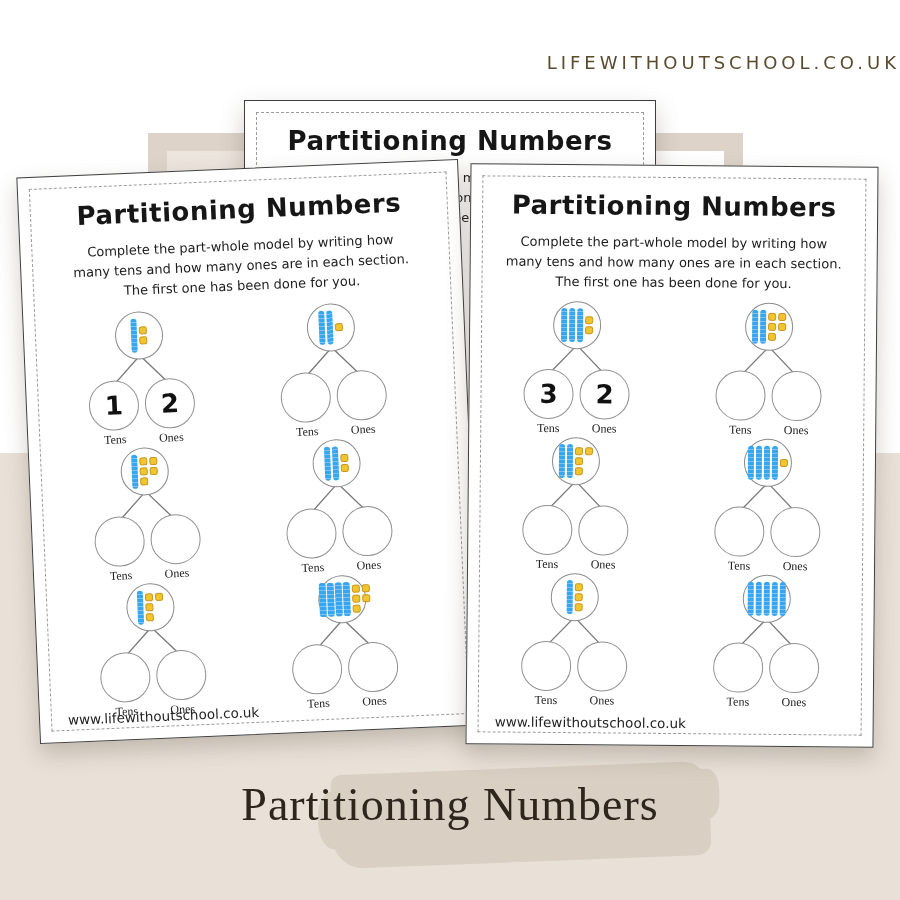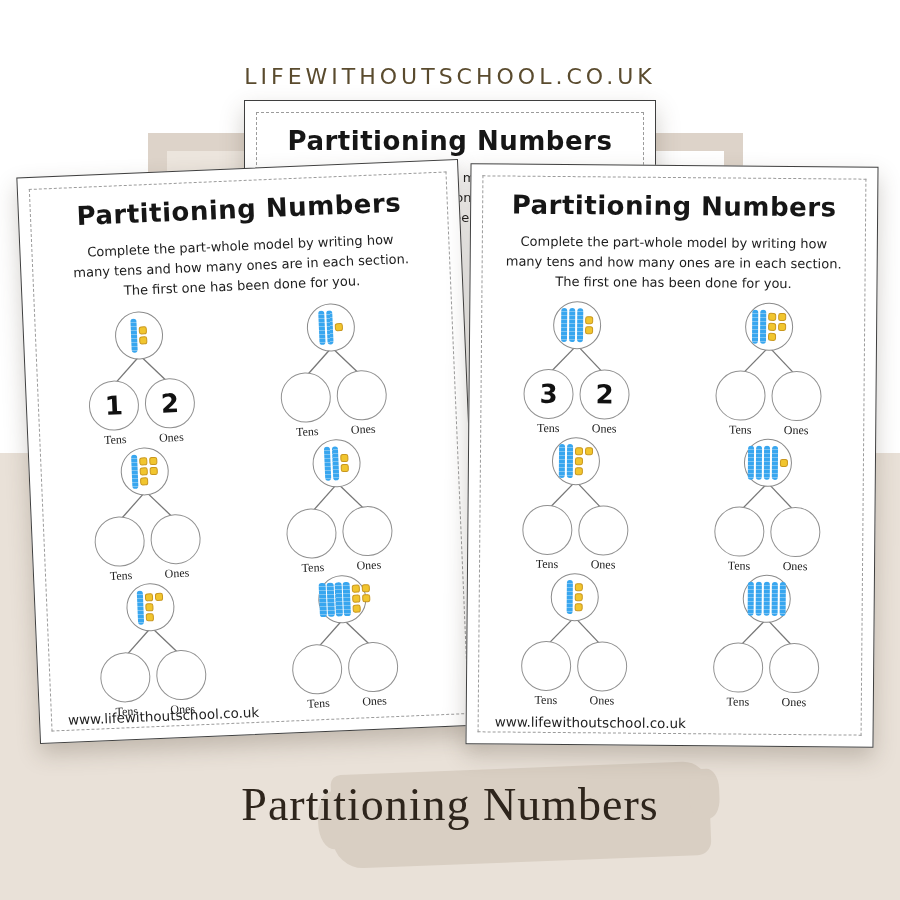--- a/index.html
+++ b/index.html
@@ -9,22 +9,22 @@
     font-family:"DejaVu Sans", sans-serif;
   }
   
   .band{position:absolute;left:0;top:453px;width:900px;height:447px;background:var(--band,#e9e1d8);z-index:0;}
   .arch-bar{position:absolute;left:148px;top:133px;width:595px;height:18px;background:var(--arch,#ddd3c9);z-index:1;}
   .arch-leg-left{position:absolute;left:148px;top:133px;width:19px;height:64px;background:var(--arch,#ddd3c9);z-index:1;}
   .arch-leg-right{position:absolute;left:724px;top:133px;width:19px;height:52px;background:var(--arch,#ddd3c9);z-index:1;}
   .arch-inner{position:absolute;left:167px;top:151px;width:78px;height:28px;background:#ece5dd;z-index:1;}
   
   .site-header{
-    position:absolute;top:64px;left:0;width:100%;text-align:center;z-index:2;
-    font-size:22px;letter-spacing:4px;color:var(--header-text,#5a4b2e);
+    position:absolute;top:52px;left:0;width:100%;text-align:right;z-index:2;
+    font-size:18px;letter-spacing:4px;color:var(--header-text,#5a4b2e);
   }
   .brush{
     position:absolute;left:332px;top:768px;width:378px;height:94px;z-index:2;
     background:var(--brush,#d9cfc3);transform:rotate(-2.2deg);
     border-radius:10px 26px 14px 30px;
   }
   .brush::before{content:'';position:absolute;left:-14px;top:16px;width:34px;height:58px;background:inherit;border-radius:45%;}
   .brush::after{content:'';position:absolute;right:-10px;top:8px;width:30px;height:50px;background:inherit;border-radius:40%;}
   .banner-text{
     position:absolute;top:778px;left:0;width:100%;text-align:center;z-index:3;

